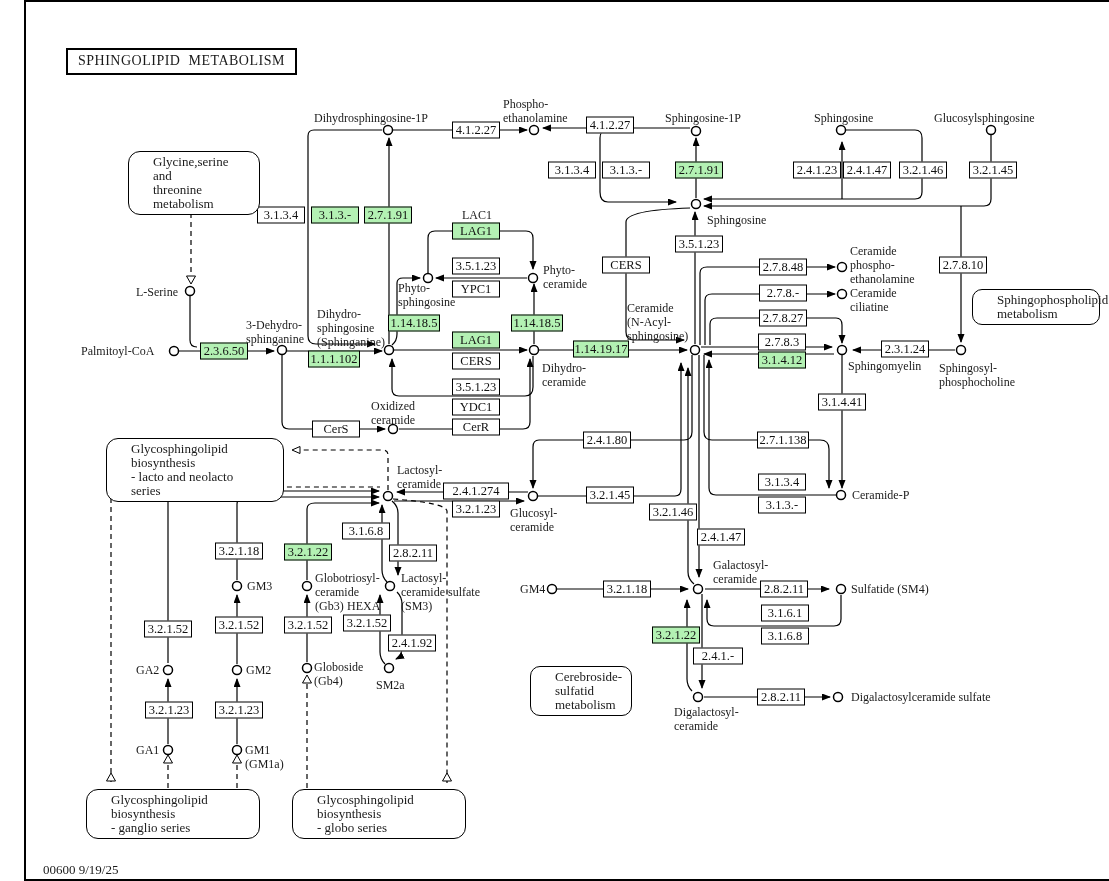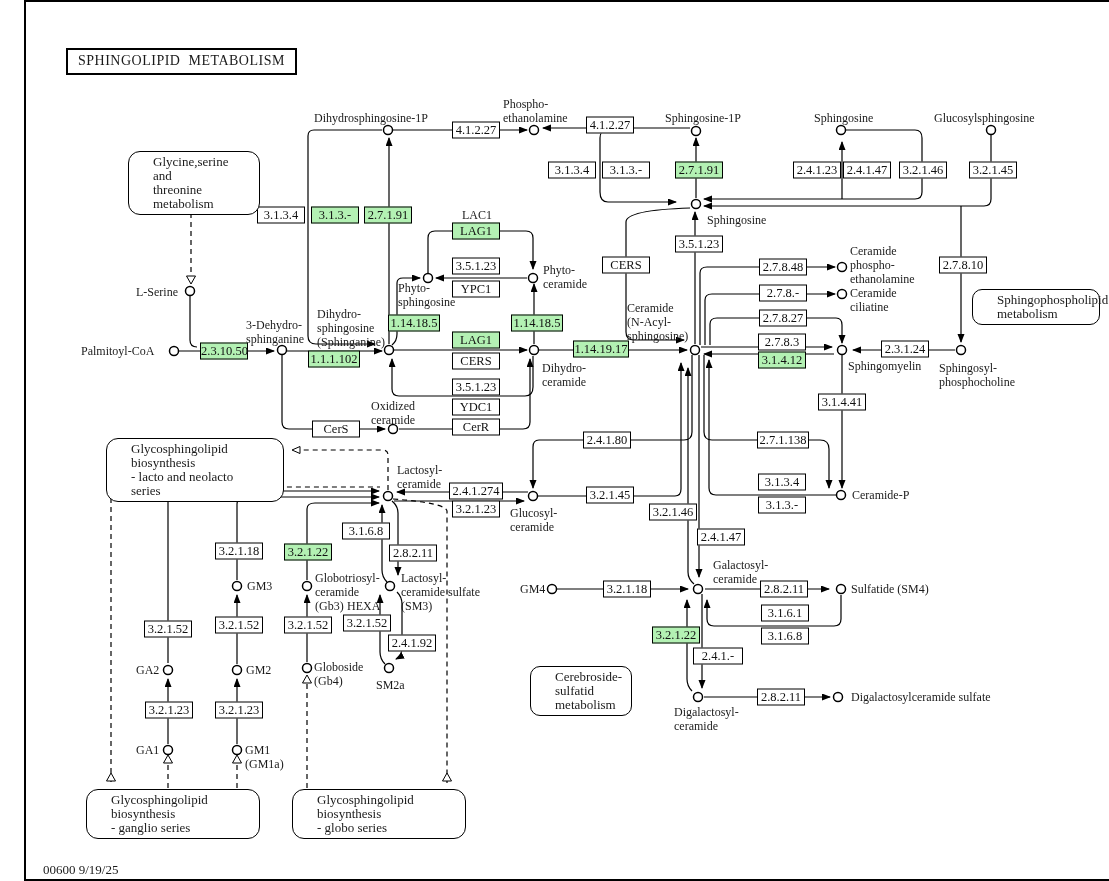--- a/index.html
+++ b/index.html
@@ -174,37 +174,37 @@
 <div class="ebox" style="left:673px;top:242px">3.5.1.23</div>
 <div class="ebox" style="left:600px;top:263px">CERS</div>
 <div class="ebox g" style="left:388px;top:321px;width:52px">1.14.18.5</div>
 <div class="ebox g" style="left:511px;top:321px;width:52px">1.14.18.5</div>
 <div class="ebox g" style="left:450px;top:338px">LAG1</div>
 <div class="ebox" style="left:450px;top:359px">CERS</div>
 <div class="ebox" style="left:450px;top:385px">3.5.1.23</div>
 <div class="ebox" style="left:450px;top:405px">YDC1</div>
 <div class="ebox" style="left:450px;top:425px">CerR</div>
 <div class="ebox" style="left:310px;top:427px">CerS</div>
-<div class="ebox g" style="left:198px;top:349px">2.3.10.50</div>
+<div class="ebox g" style="left:198px;top:349px">2.3.6.50</div>
 <div class="ebox g" style="left:308px;top:357px;width:52px">1.1.1.102</div>
 <div class="ebox g" style="left:575px;top:347px;width:56px">1.14.19.17</div>
 <div class="ebox" style="left:757px;top:265px">2.7.8.48</div>
 <div class="ebox" style="left:757px;top:291px">2.7.8.-</div>
 <div class="ebox" style="left:757px;top:316px">2.7.8.27</div>
 <div class="ebox" style="left:756px;top:340px">2.7.8.3</div>
 <div class="ebox g" style="left:756px;top:358px">3.1.4.12</div>
 <div class="ebox" style="left:937px;top:263px">2.7.8.10</div>
 <div class="ebox" style="left:879px;top:347px">2.3.1.24</div>
 <div class="ebox" style="left:816px;top:400px">3.1.4.41</div>
 <div class="ebox" style="left:581px;top:438px">2.4.1.80</div>
 <div class="ebox" style="left:757px;top:438px;width:52px">2.7.1.138</div>
 <div class="ebox" style="left:756px;top:480px">3.1.3.4</div>
 <div class="ebox" style="left:756px;top:503px">3.1.3.-</div>
 <div class="ebox" style="left:584px;top:493px">3.2.1.45</div>
-<div class="ebox" style="left:450px;top:489px;width:54px">2.4.1.274</div>
+<div class="ebox" style="left:450px;top:489px;width:66px">2.4.1.274</div>
 <div class="ebox" style="left:450px;top:507px">3.2.1.23</div>
 <div class="ebox" style="left:647px;top:510px">3.2.1.46</div>
 <div class="ebox" style="left:695px;top:535px">2.4.1.47</div>
 <div class="ebox" style="left:340px;top:529px">3.1.6.8</div>
 <div class="ebox" style="left:387px;top:551px">2.8.2.11</div>
 <div class="ebox" style="left:213px;top:549px">3.2.1.18</div>
 <div class="ebox g" style="left:282px;top:550px">3.2.1.22</div>
 <div class="ebox" style="left:601px;top:587px">3.2.1.18</div>
 <div class="ebox" style="left:758px;top:587px">2.8.2.11</div>
 <div class="ebox" style="left:759px;top:611px">3.1.6.1</div>

